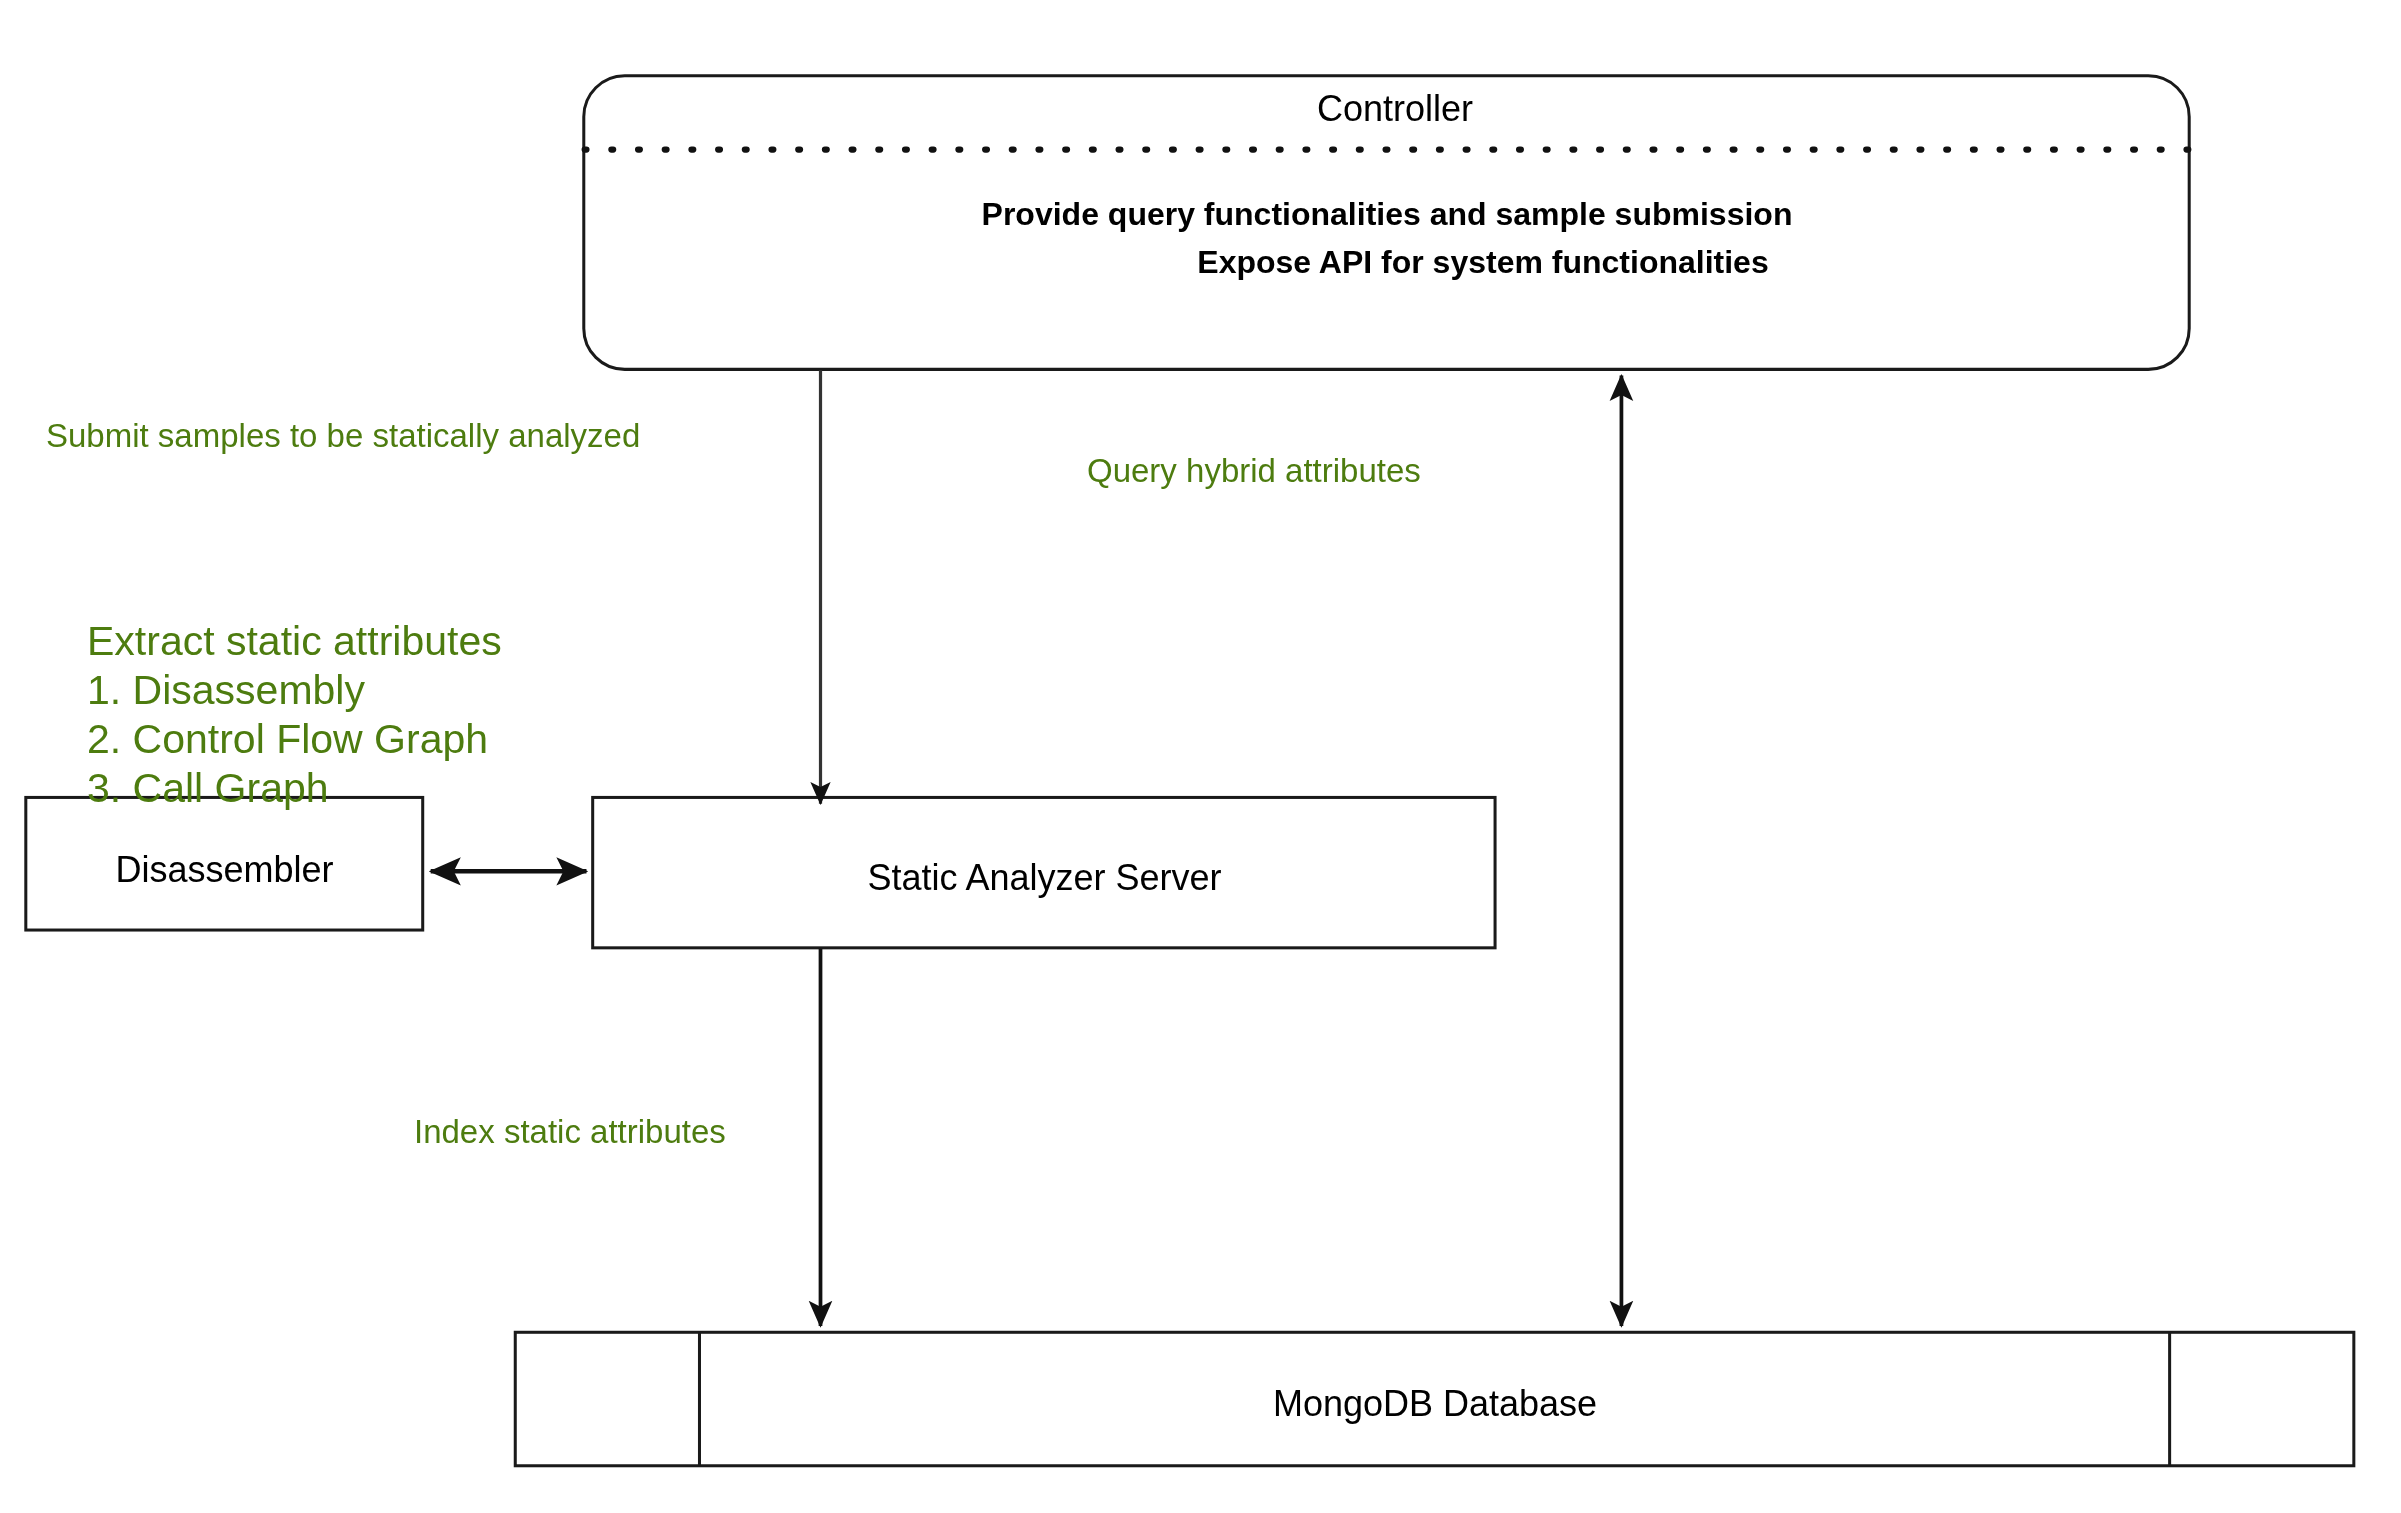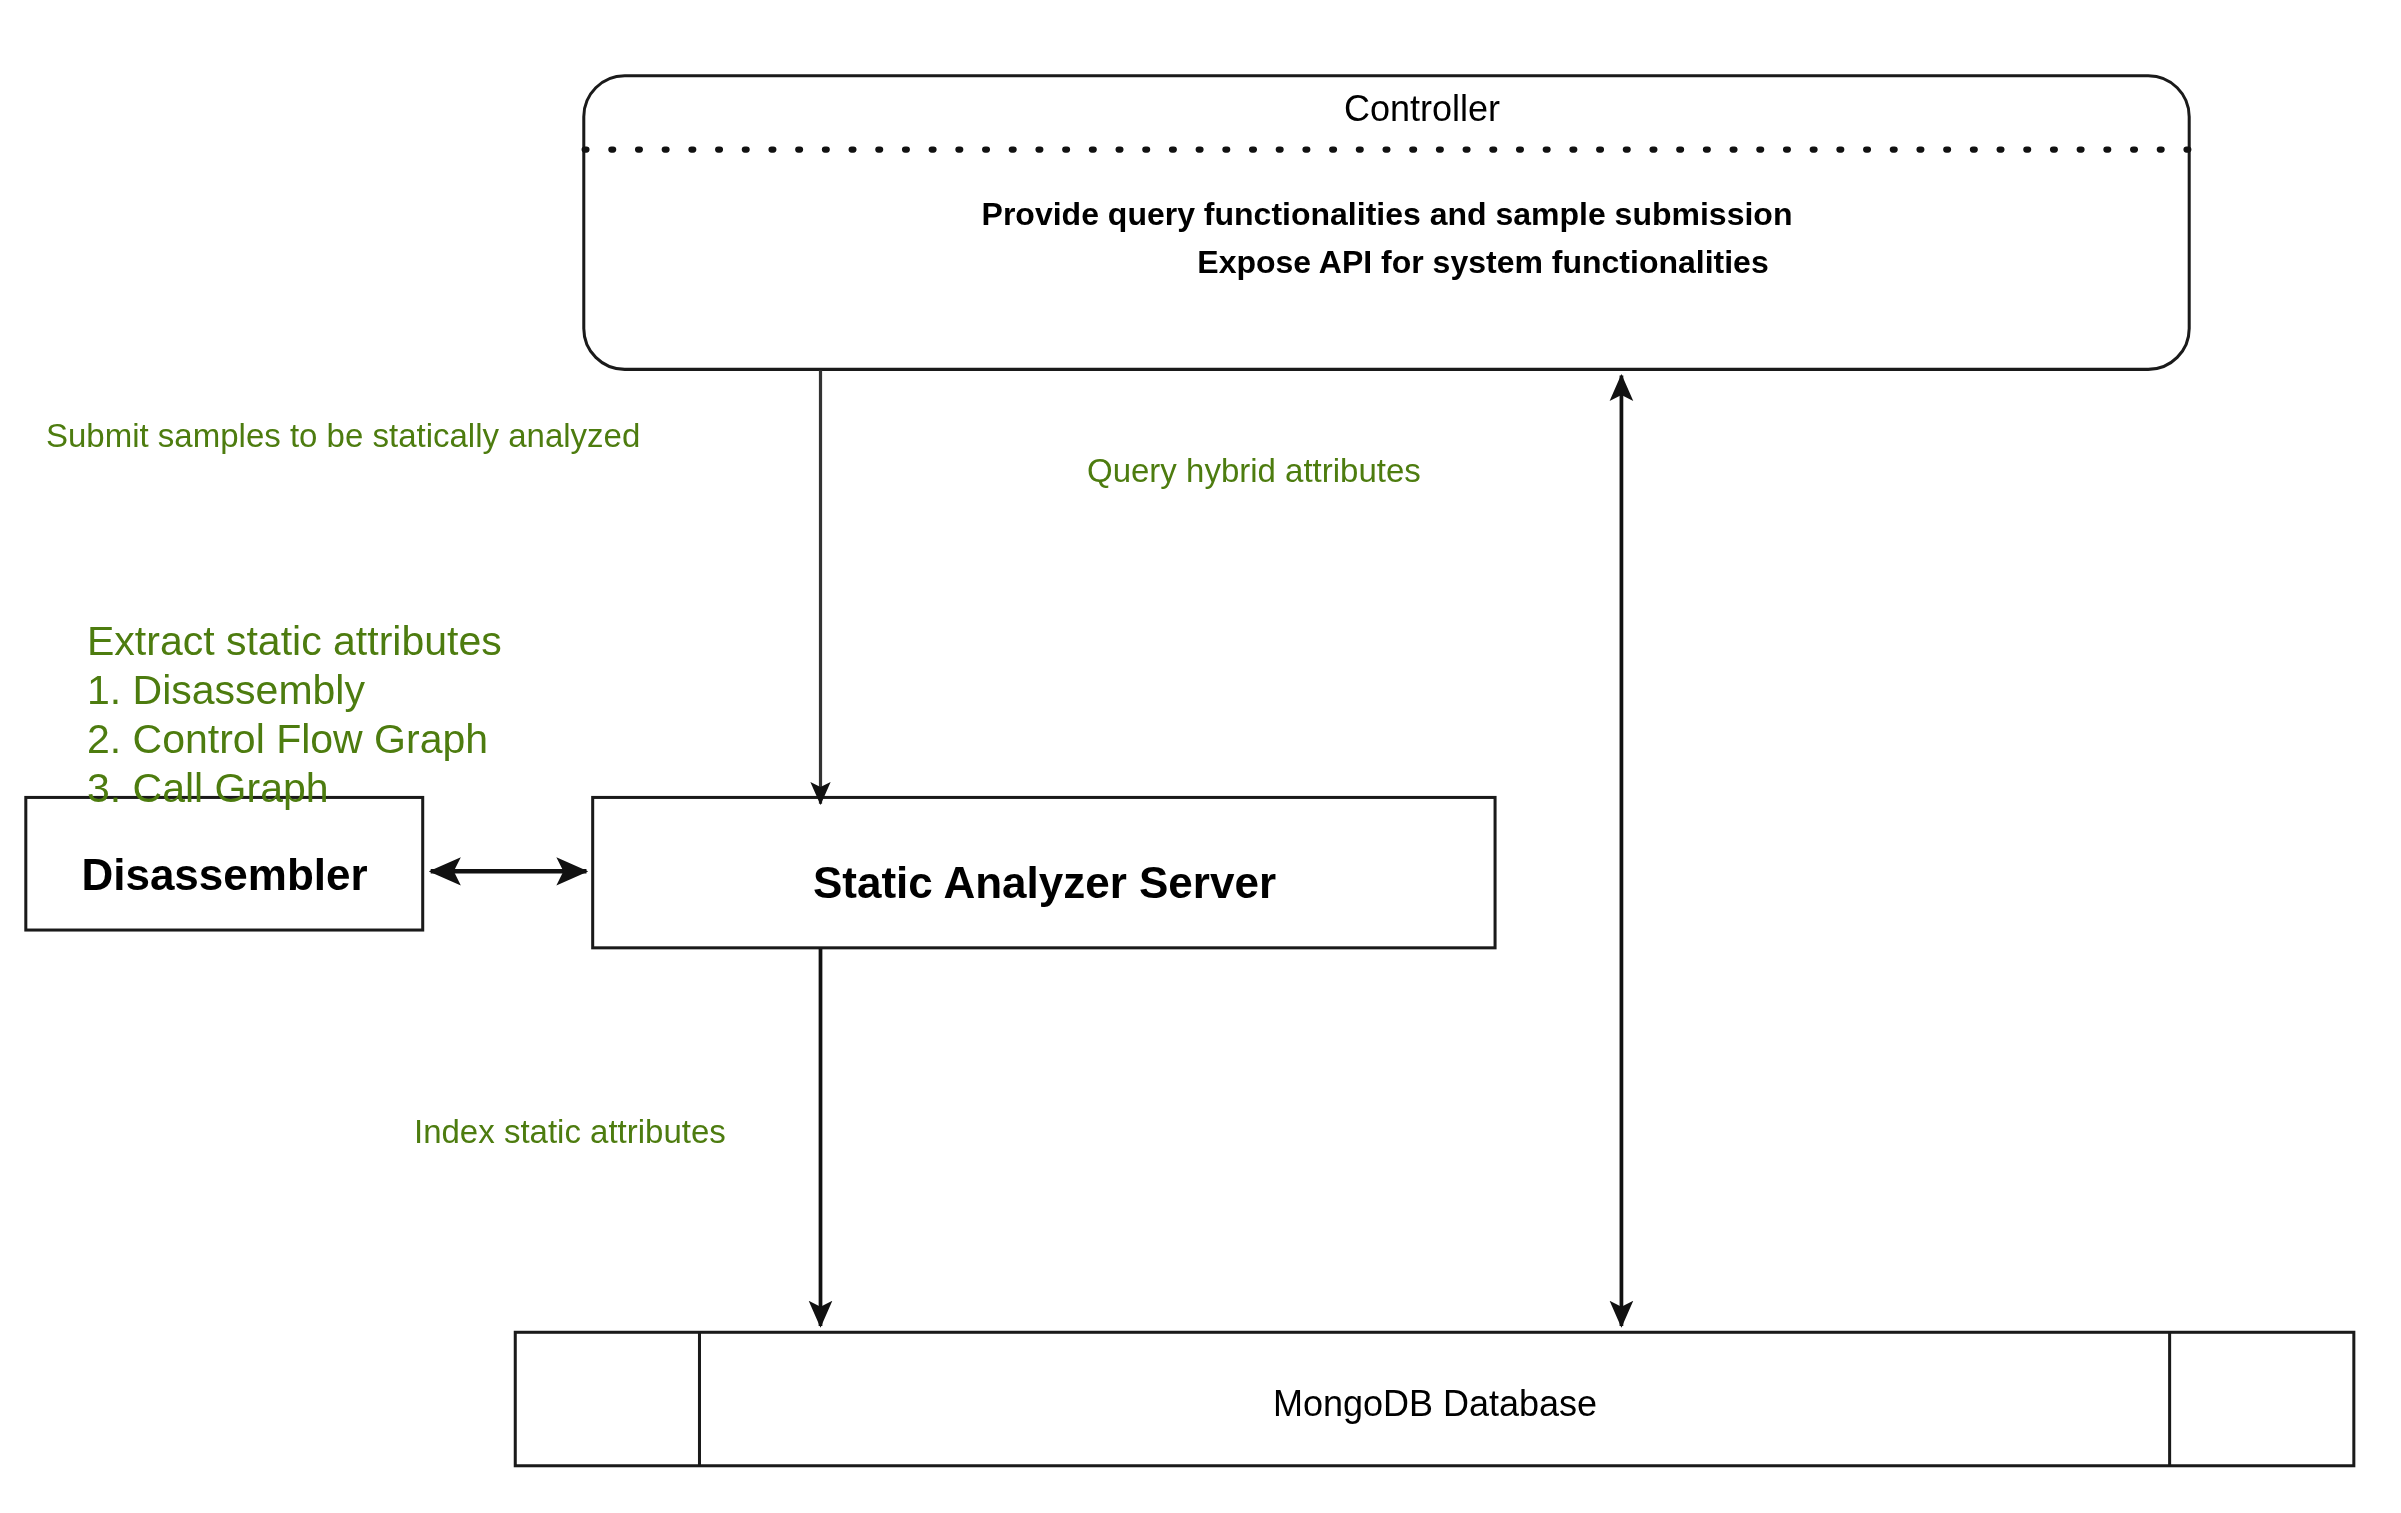--- a/index.html
+++ b/index.html
@@ -38,22 +38,22 @@
   }
   .t-title {
     font-size: 36px;
     font-weight: 400;
   }
   .t-body-bold {
     font-size: 32px;
     font-weight: 700;
   }
   .t-node-bold {
-    font-size: 44px;
-    font-weight: 700;
+    font-size: 36px;
+    font-weight: 400;
   }
   .t-edge {
     font-size: 33px;
     font-weight: 400;
   }
   .t-list {
     font-size: 41px;
     font-weight: 400;
   }
 </style>
@@ -93,21 +93,21 @@
 
     <line x1="922" y1="416" x2="922" y2="903" stroke="#333333" stroke-width="3.6" marker-end="url(#arrow-end)"></line>
 
     <line x1="1822" y1="1490" x2="1822" y2="422" stroke="#111111" stroke-width="4.2" marker-end="url(#arrow-end)" marker-start="url(#arrow-start)"></line>
 
     <line x1="484" y1="979" x2="659" y2="979" stroke="#111111" stroke-width="5" marker-end="url(#arrow-end)" marker-start="url(#arrow-start)"></line>
 
     <line x1="922" y1="1066" x2="922" y2="1490" stroke="#111111" stroke-width="4.2" marker-end="url(#arrow-end)"></line>
   </svg>
 
-  <div class="node-label t-title" style="left:619px; top:86px; width:1606px;">Controller</div>
+  <div class="node-label t-title" style="left:592px; top:86px; width:1606px;">Controller</div>
 
   <div class="node-label t-body-bold" style="left:584px; top:194px; width:1606px;">Provide query functionalities and sample submission</div>
   <div class="node-label t-body-bold" style="left:584px; top:242px; width:1798px;">Expose API for system functionalities</div>
 
   <div class="edge-label t-edge" style="left:46px; top:414px;">Submit samples to be statically analyzed</div>
 
   <div class="edge-label t-edge" style="left:1087px; top:449px;">Query hybrid attributes</div>
 
   <div class="edge-label t-list" style="left:87px; top:614px;">Extract static attributes</div>
   <div class="edge-label t-list" style="left:87px; top:663px;">1. Disassembly</div>

